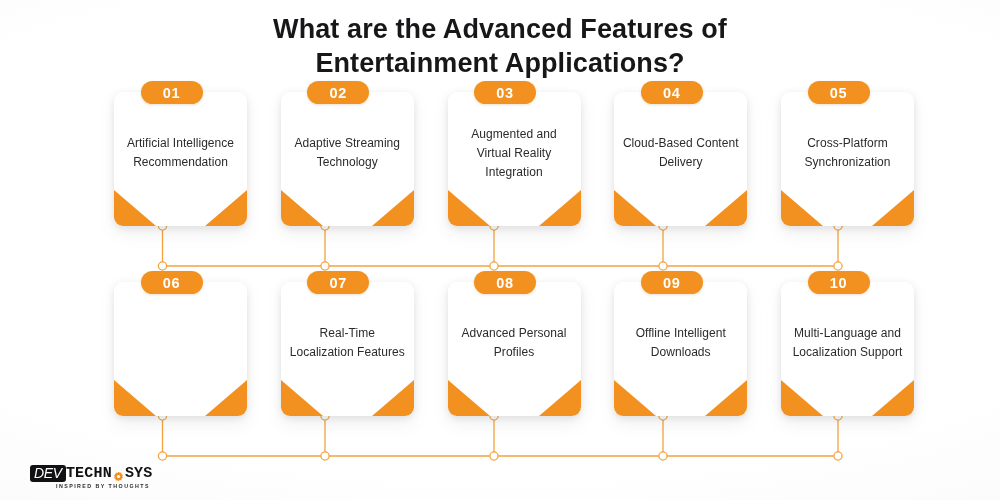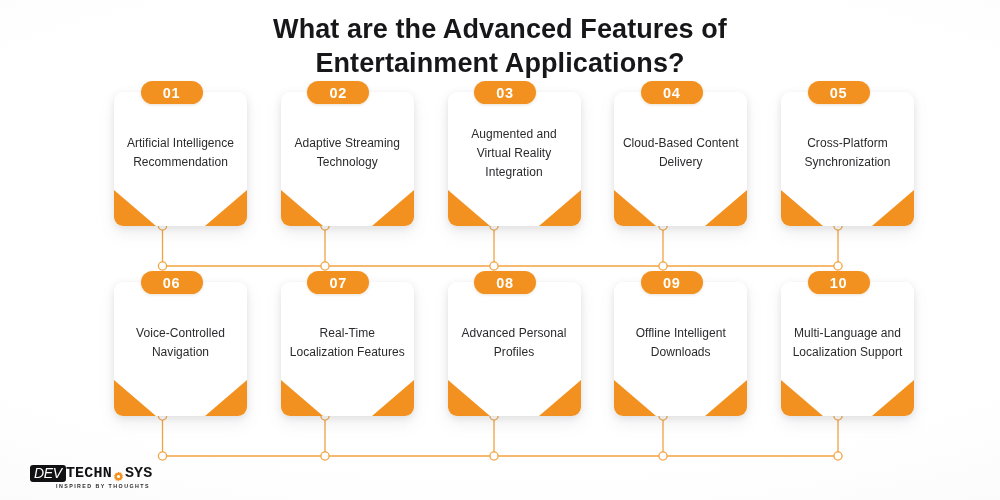--- a/index.html
+++ b/index.html
@@ -308,21 +308,20 @@
 
   <div class="row row-2">
 
     <div class="card-wrap">
       <div class="badge">06</div>
       <div class="card">
         <div class="flap">
           <span class="tri-l"></span>
           <span class="tri-r"></span>
         </div>
-        <div class="card-text">Voice-Controlled Navigation</div>
       </div>
     </div>
 
     <div class="card-wrap">
       <div class="badge">07</div>
       <div class="card">
         <div class="flap">
           <span class="tri-l"></span>
           <span class="tri-r"></span>
         </div>

